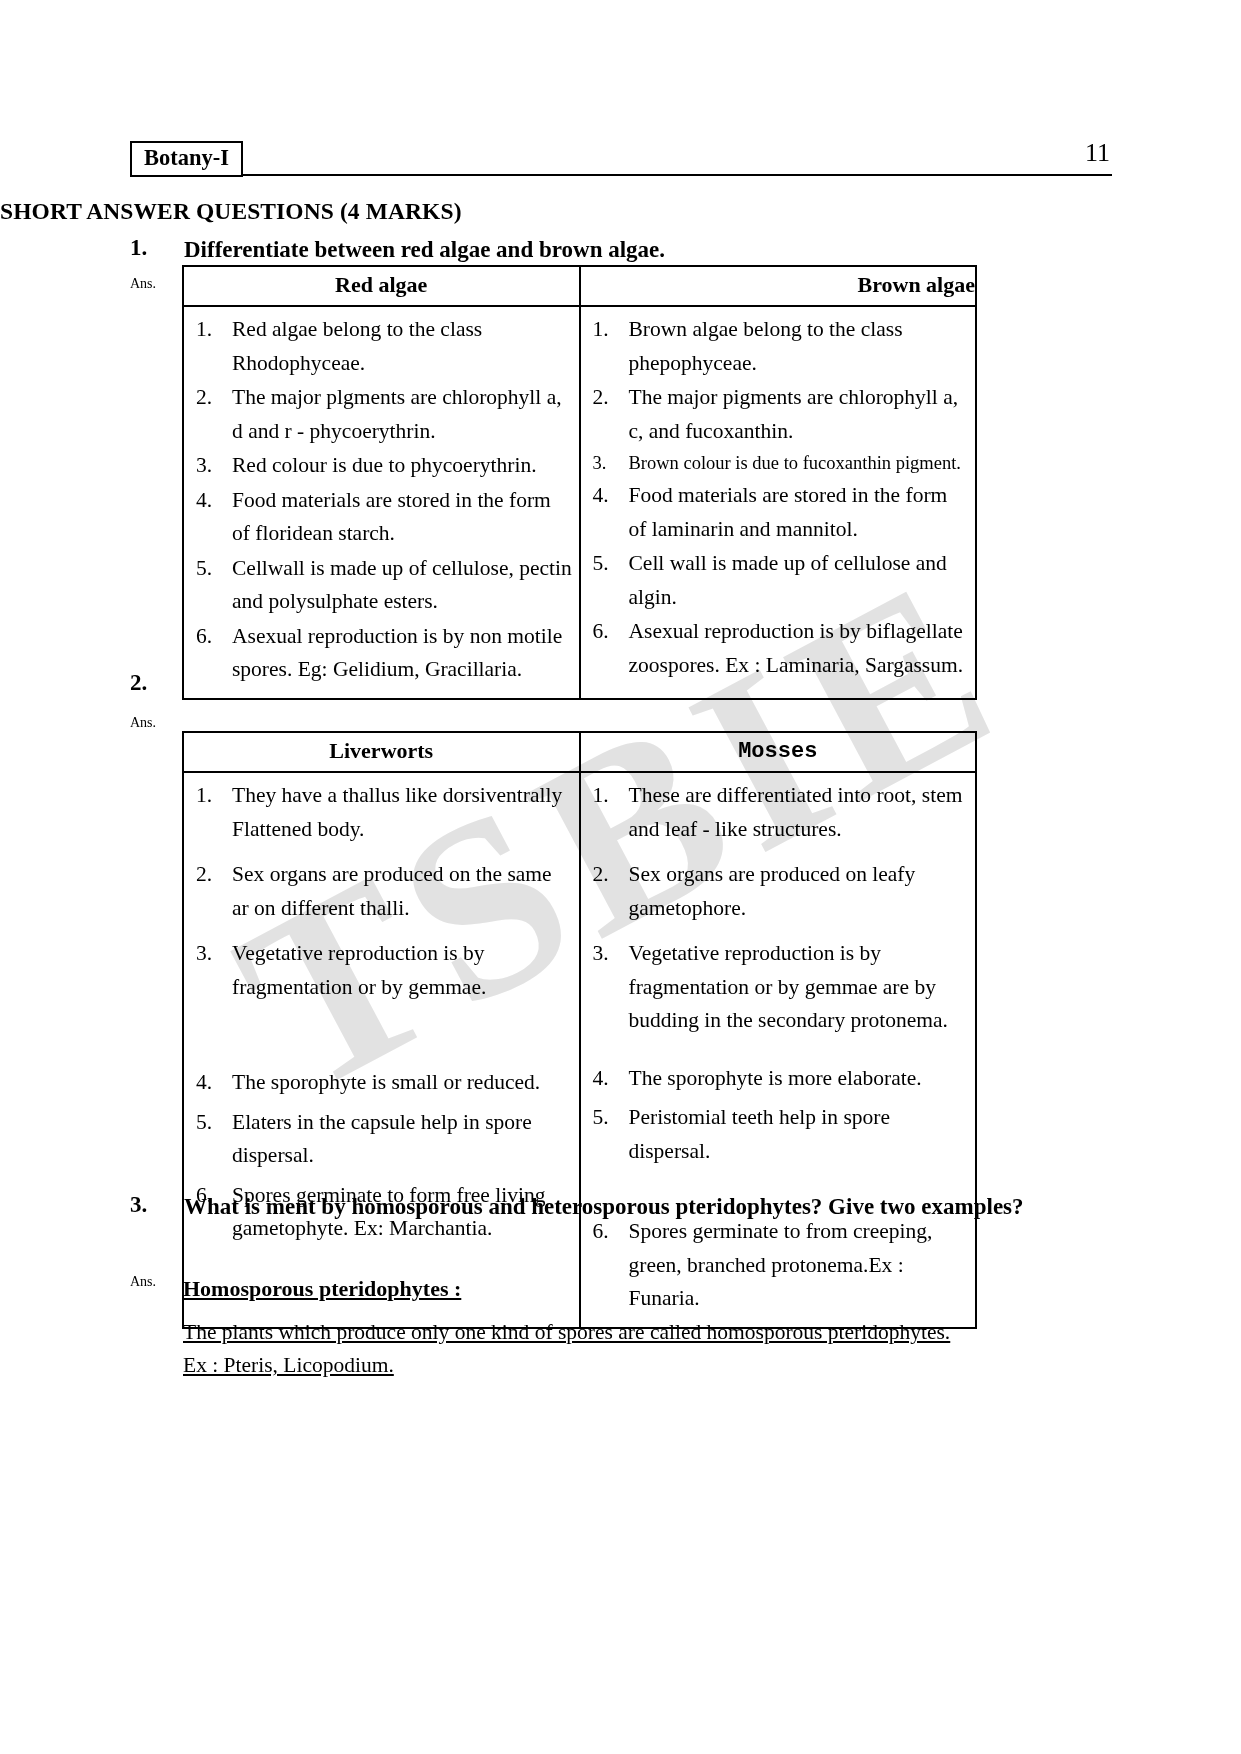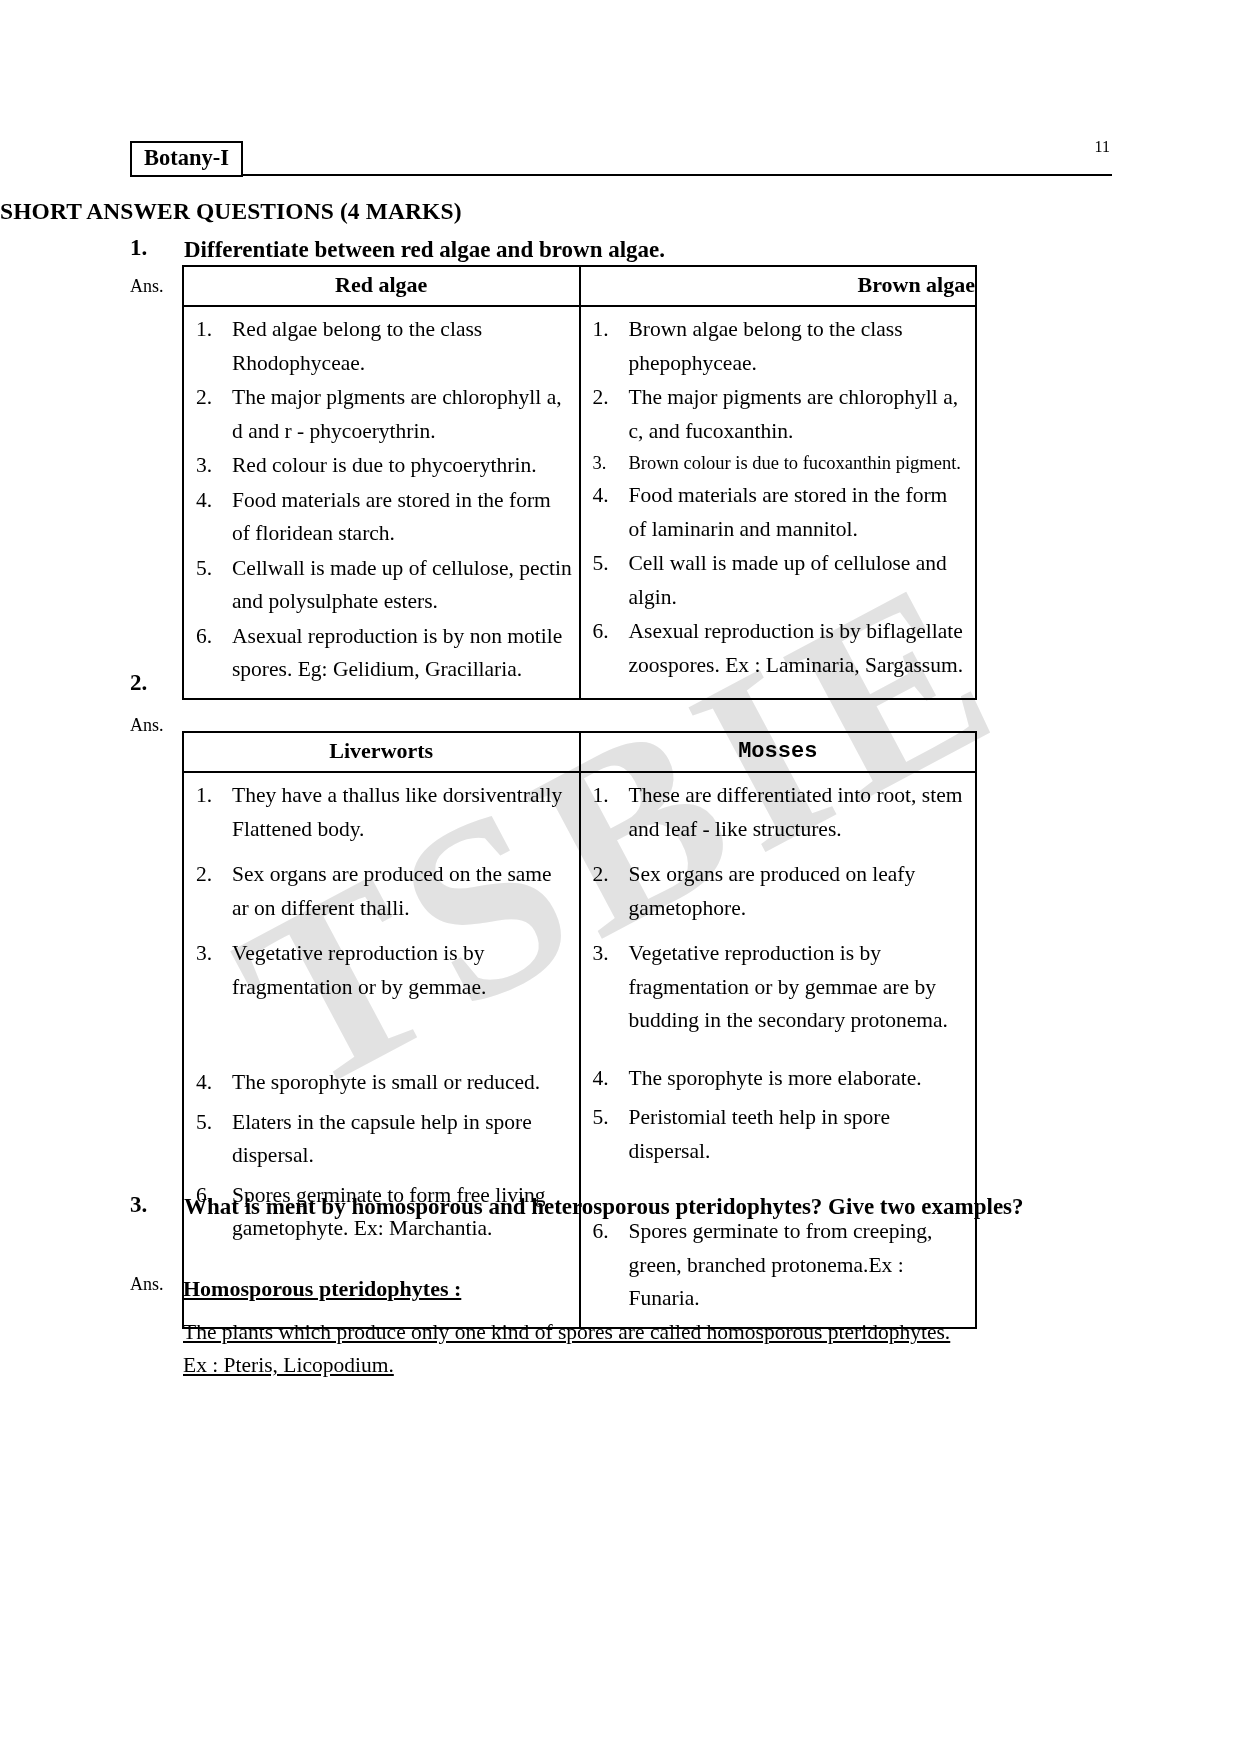--- a/index.html
+++ b/index.html
@@ -70,21 +70,21 @@
     padding: 3px 12px 5px 12px;
     background: #fff;
     font-weight: bold;
     font-size: 22.5px;
     line-height: 1.05;
   }
   .page-num {
     position: absolute;
     right: 2px;
     top: -3px;
-    font-size: 16px;
+    font-size: 26px;
   }
 
   
   .section-title {
     position: absolute;
     left: 0;
     top: 198px;
     width: 1241px;
     font-weight: bold;
     font-size: 23.5px;
@@ -105,21 +105,21 @@
   }
   .q-text {
     font-weight: bold;
     font-size: 23px;
     line-height: 1.30;
   }
 
   
   .ans-label {
     position: absolute;
-    font-size: 18px;
+    font-size: 14px;
     line-height: 1;
   }
 
   
   .cmp-table {
     position: absolute;
     border: 2.5px solid #000;
     border-collapse: collapse;
     box-sizing: border-box;
     background: transparent;

